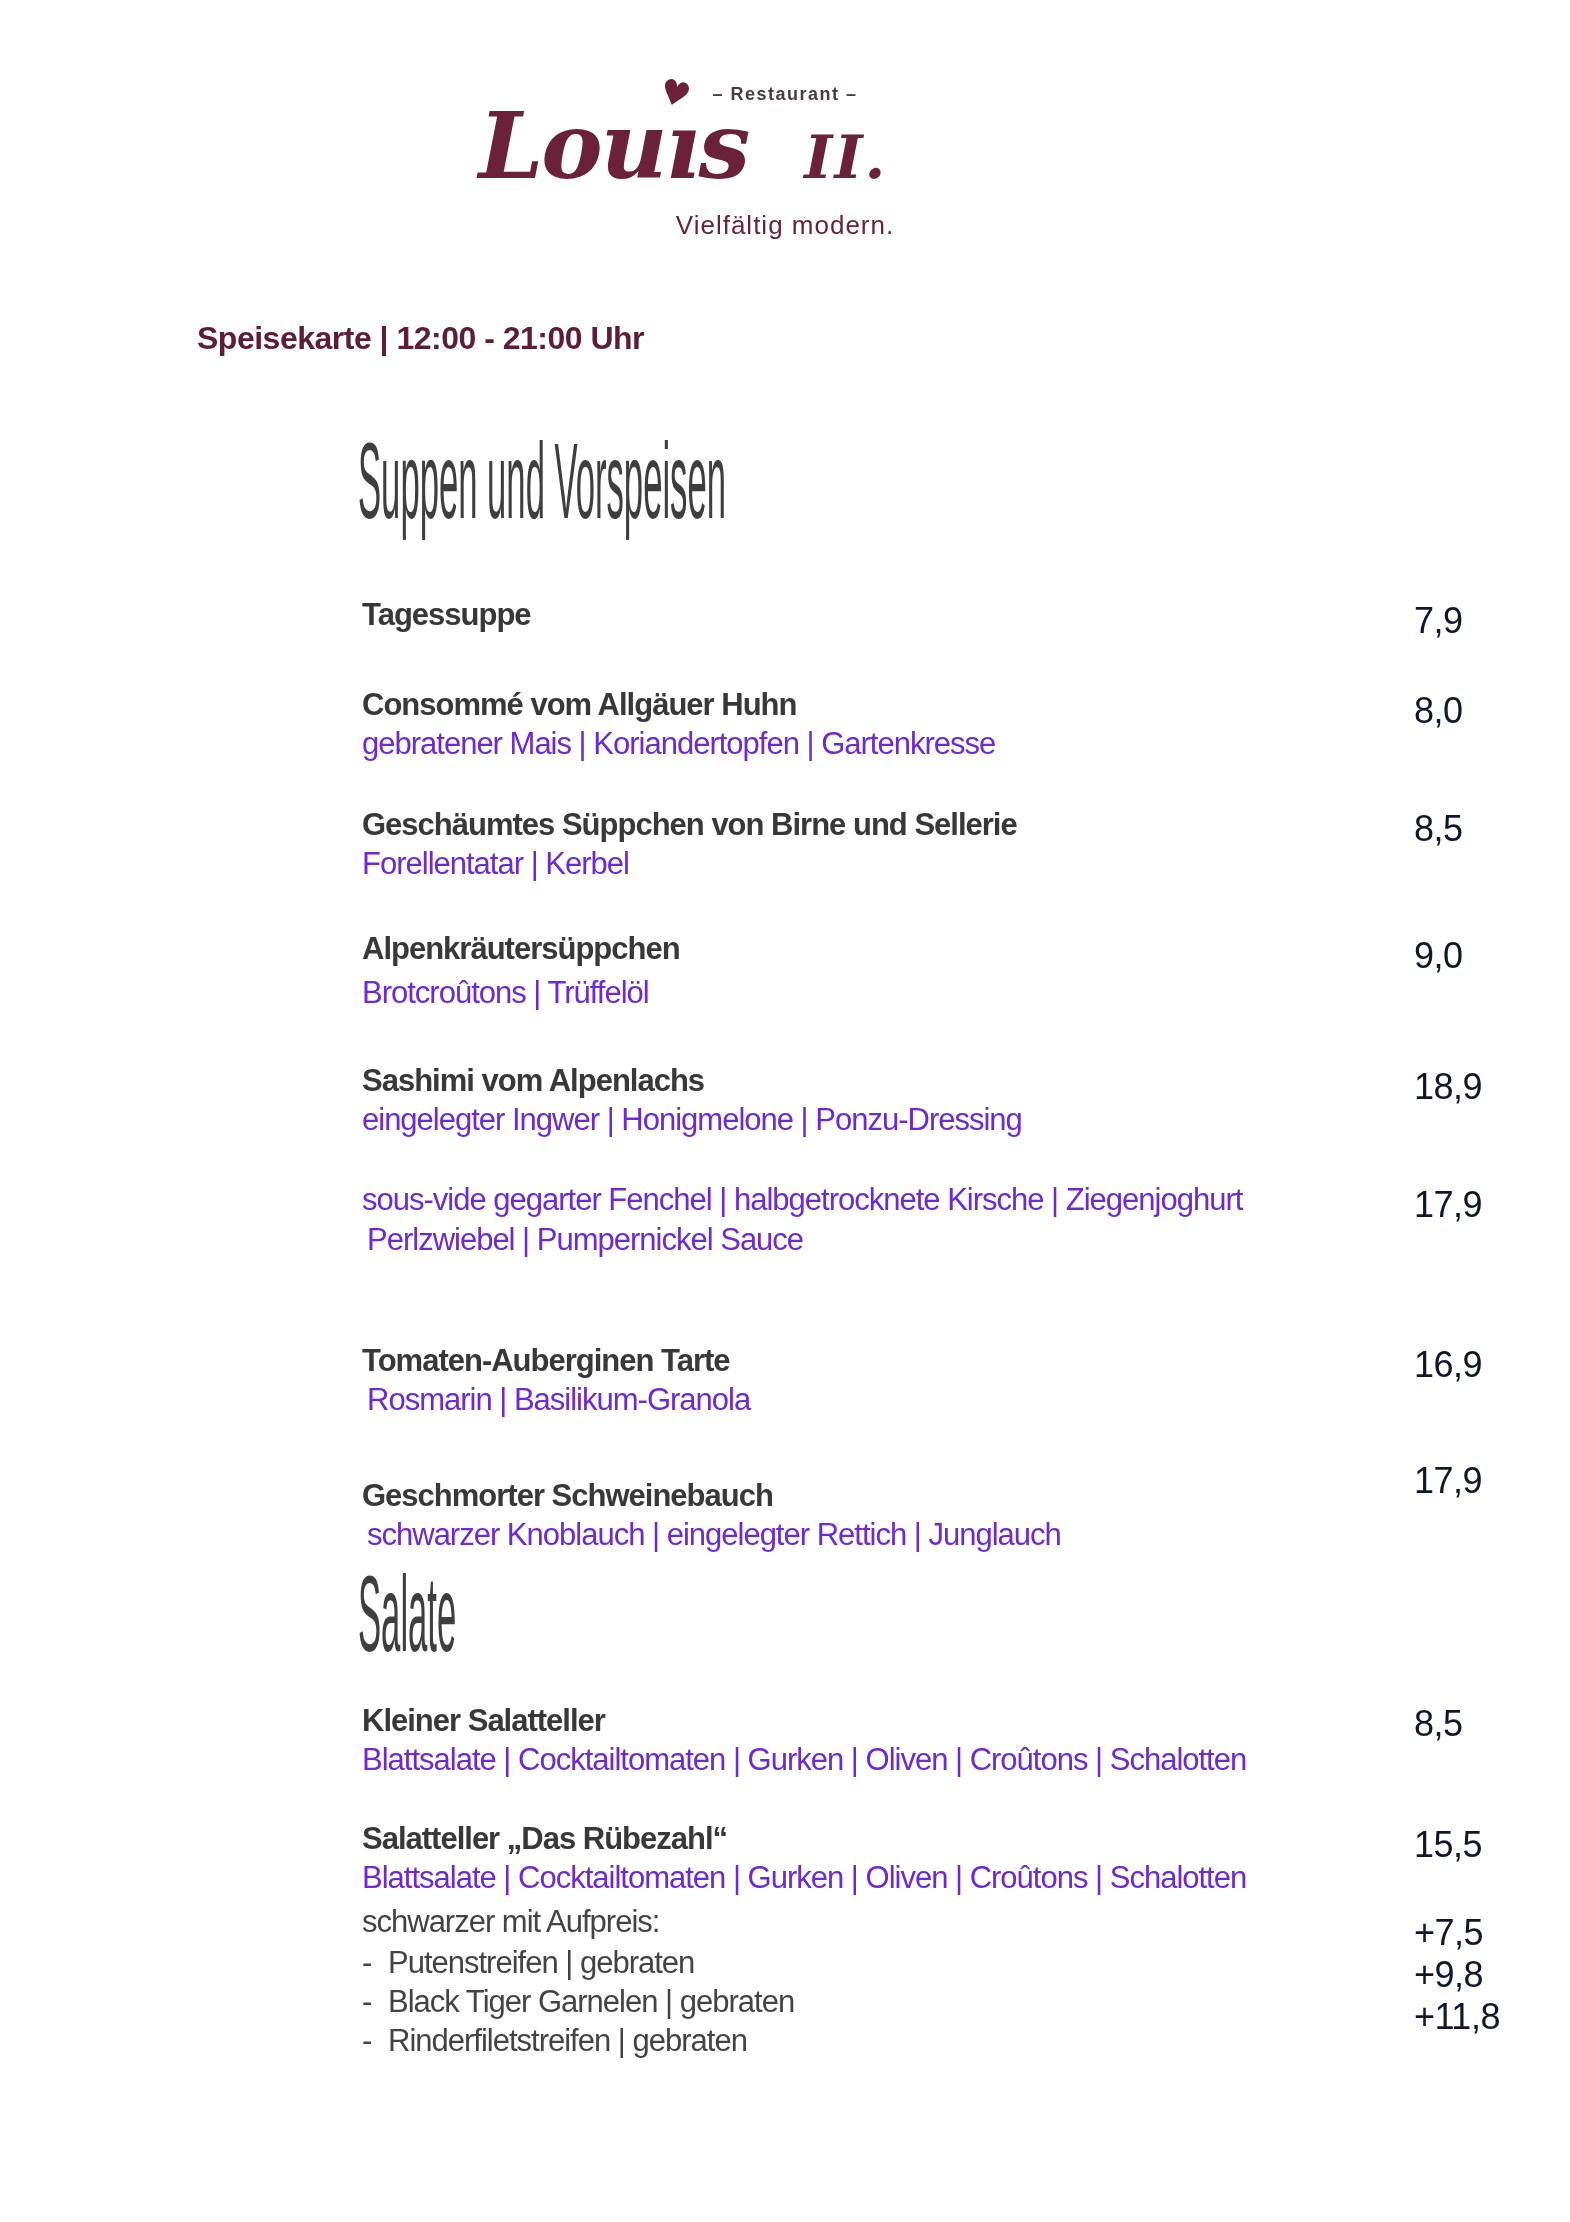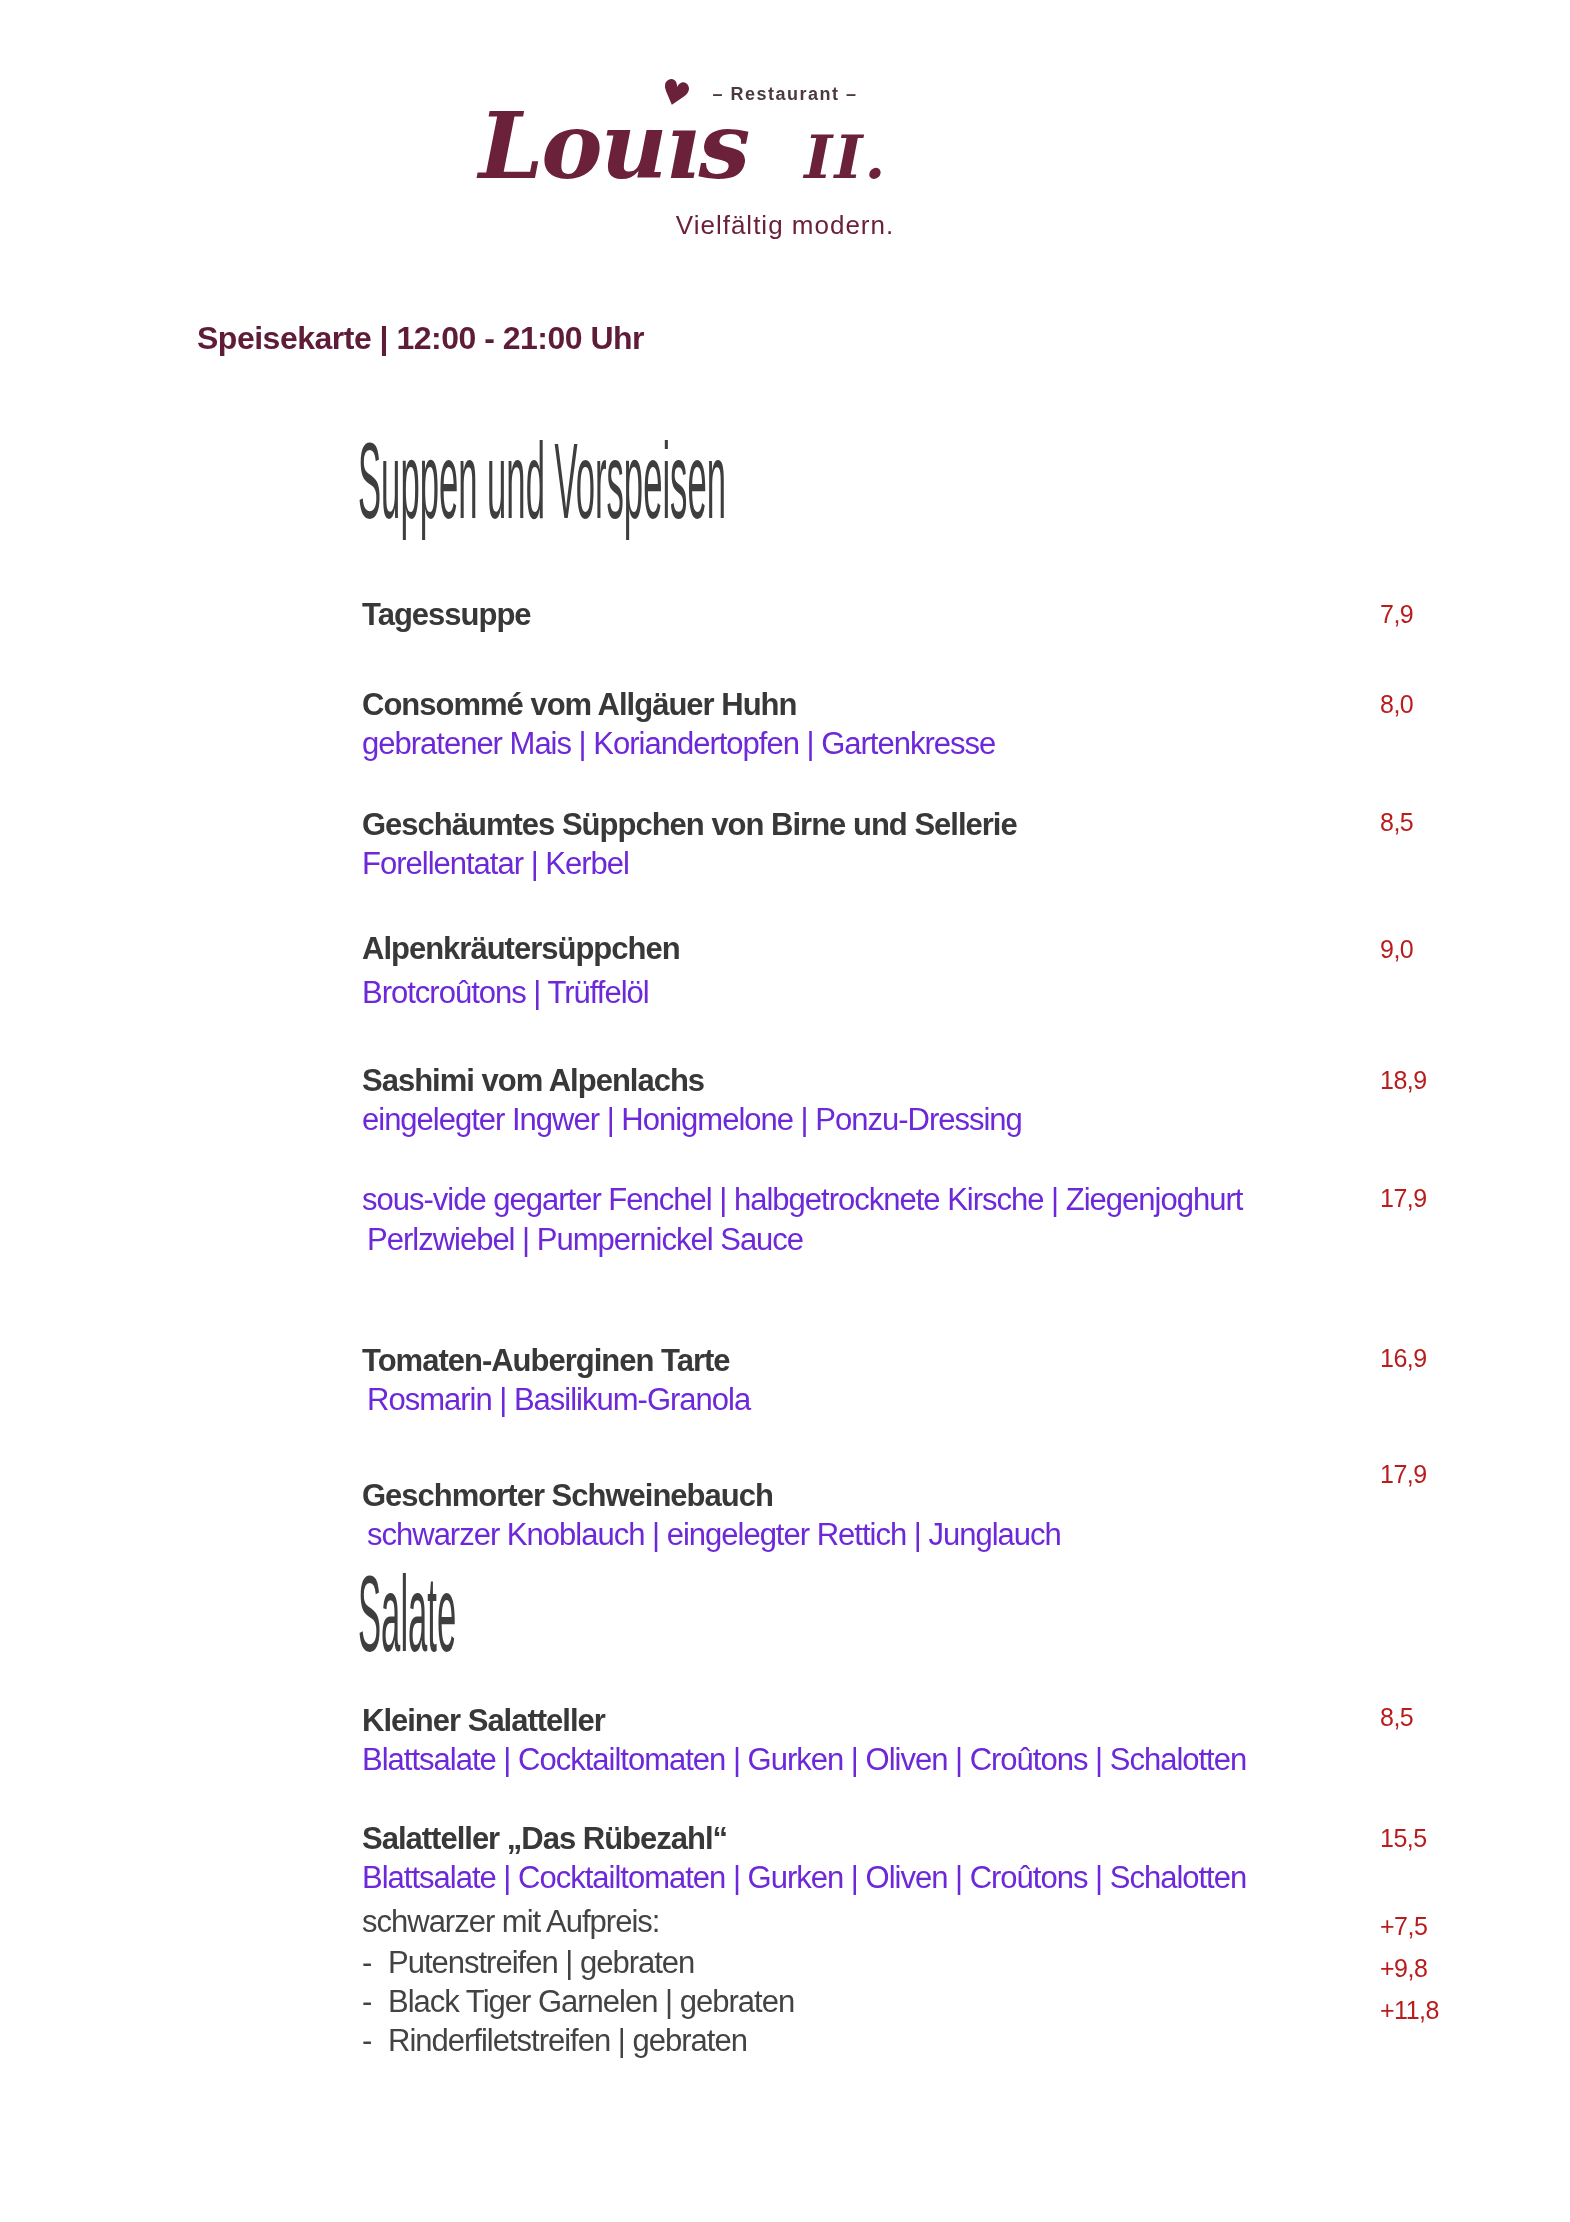--- a/index.html
+++ b/index.html
@@ -65,22 +65,22 @@
   .item { position:absolute; left:362px; width:1040px; }
   .item-name {
     font-size:31px; font-weight:700; letter-spacing:-1px;
     line-height:38px; color:#383838; white-space:nowrap;
   }
   .item-desc {
     font-size:31px; font-weight:400; letter-spacing:-1px;
     line-height:40px; color:#6d28d9; white-space:nowrap;
   }
   .price {
-    position:absolute; left:1380px; width:110px;
-    font-size:25px; letter-spacing:-0.5px; color:#b91c1c;
+    position:absolute; left:1414px; width:110px;
+    font-size:36px; letter-spacing:-0.5px; color:#0f172a;
     white-space:nowrap;
   }
   .sub-label {
     font-size:31px; letter-spacing:-1px; line-height:40px;
     color:#434343; margin-top:4px; white-space:nowrap;
   }
   .addon-list { margin-top:1px; }
   .addon-row { display:flex; line-height:39px; }
   .addon-row .dash {
     width:26px; font-size:31px; color:#434343; font-weight:400;

